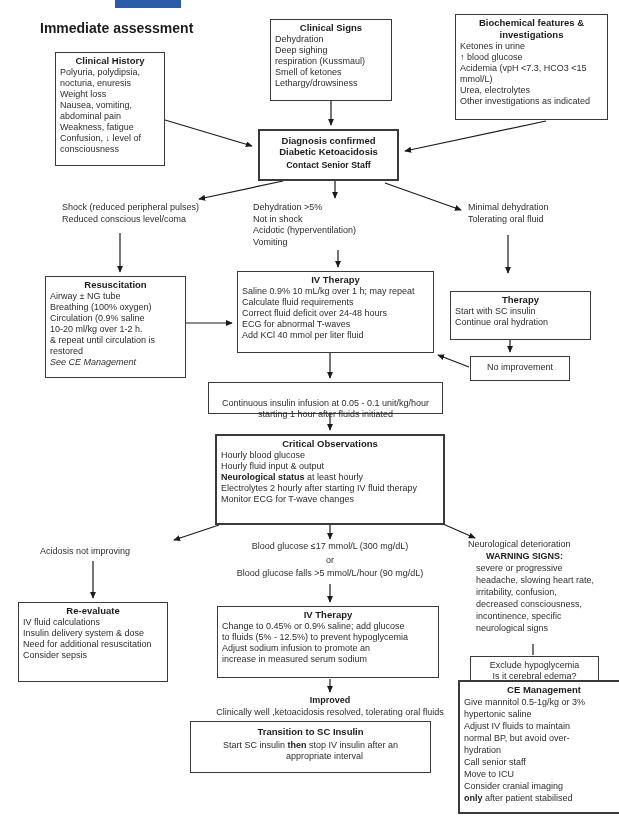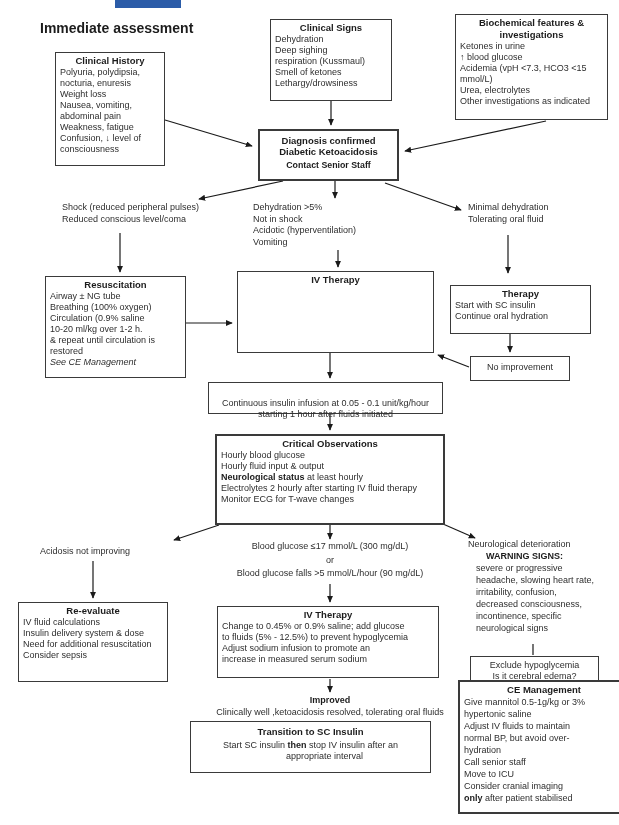--- a/index.html
+++ b/index.html
@@ -128,23 +128,30 @@
         <div>Circulation (0.9% saline</div>
         <div>10-20 ml/kg over 1-2 h.</div>
         <div>&amp; repeat until circulation is</div>
         <div>restored</div>
       </div>
     <div class="italic">See CE Management</div>
   </div>
 
   <div class="box" style="left:237px;top:271px;width:197px;height:82px;">
     <div class="title">IV Therapy</div>
-  </div>
-
-  <div class="box" style="left:450px;top:285px;width:141px;height:49px;">
+    <div>
+        <div>Saline 0.9% 10 mL/kg over 1 h; may repeat</div>
+        <div>Calculate fluid requirements</div>
+        <div>Correct fluid deficit over 24-48 hours</div>
+        <div>ECG for abnormal T-waves</div>
+        <div>Add KCl 40 mmol per liter fluid</div>
+      </div>
+  </div>
+
+  <div class="box" style="left:450px;top:291px;width:141px;height:49px;">
     <div class="title">Therapy</div>
     <div>
         <div>Start with SC insulin</div>
         <div>Continue oral hydration</div>
       </div>
   </div>
 
   <div class="box center" style="left:470px;top:356px;width:100px;height:25px;padding-top:5px;">
     <div>No improvement</div>
   </div>

